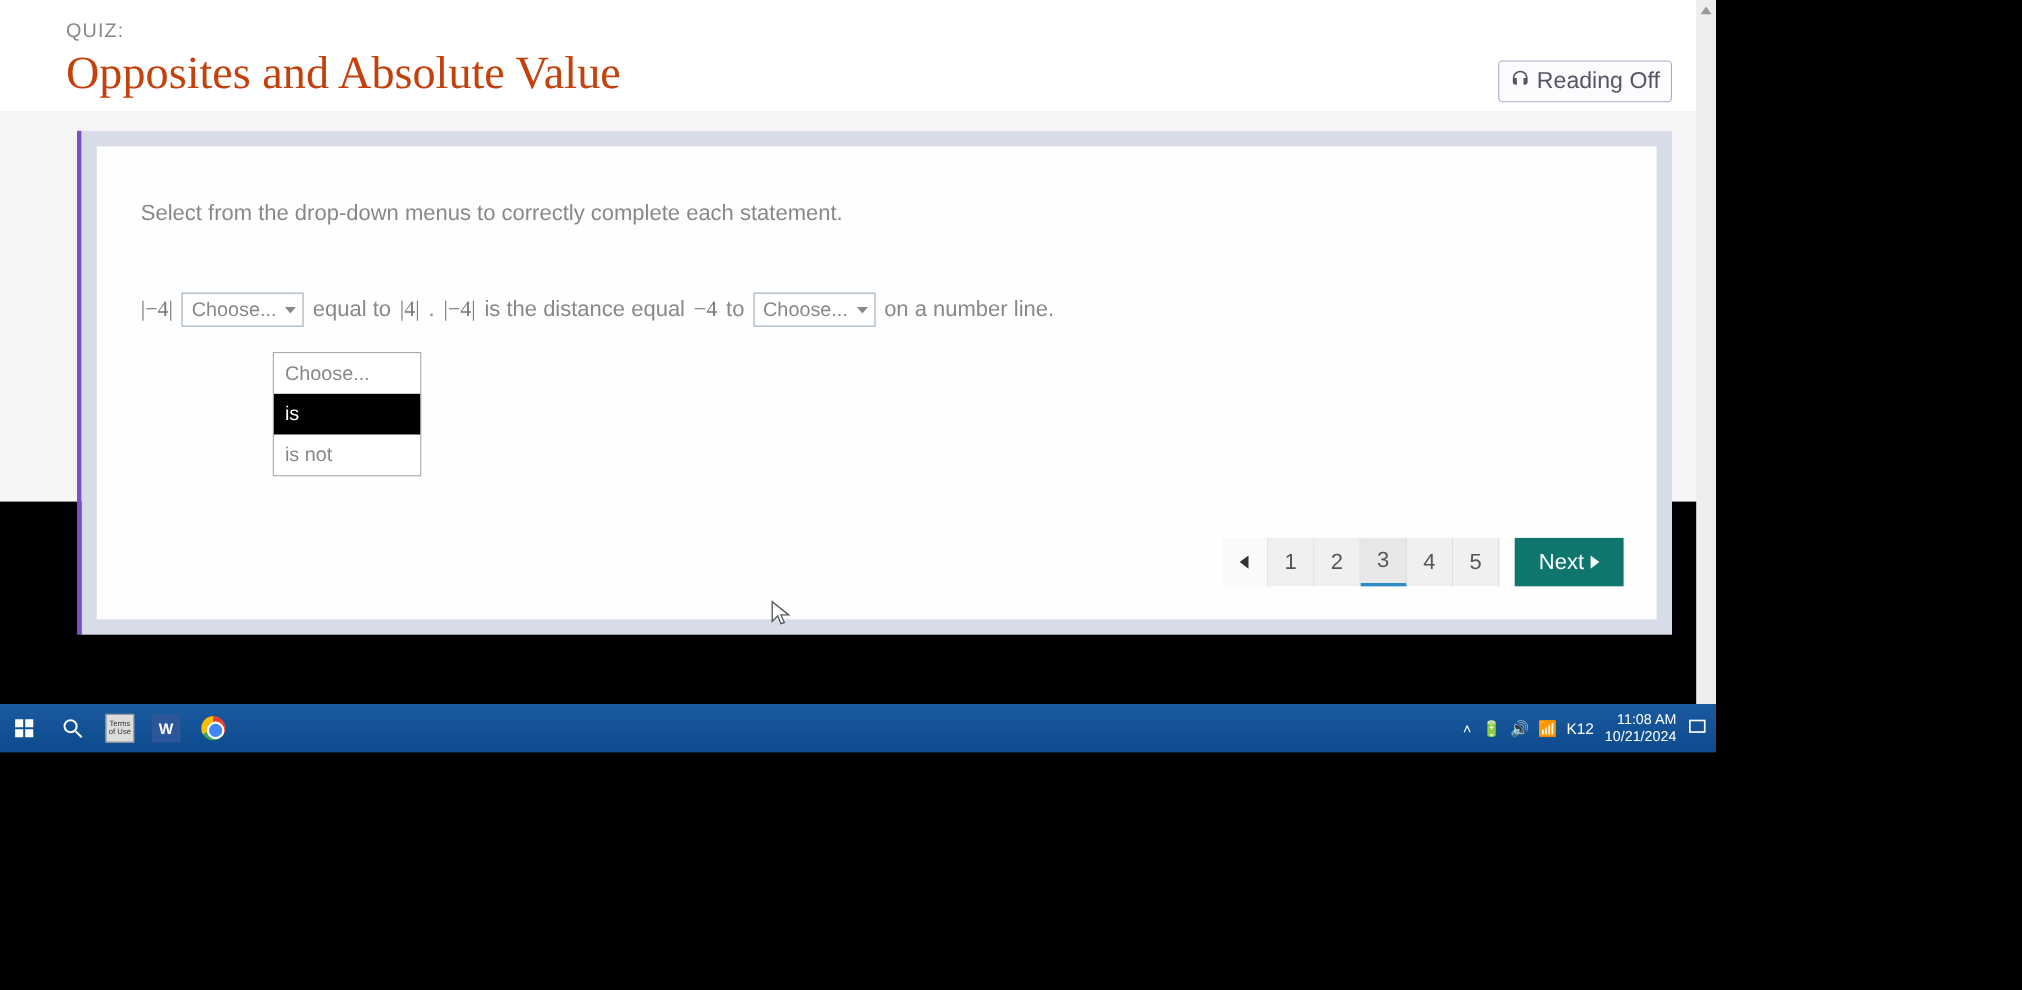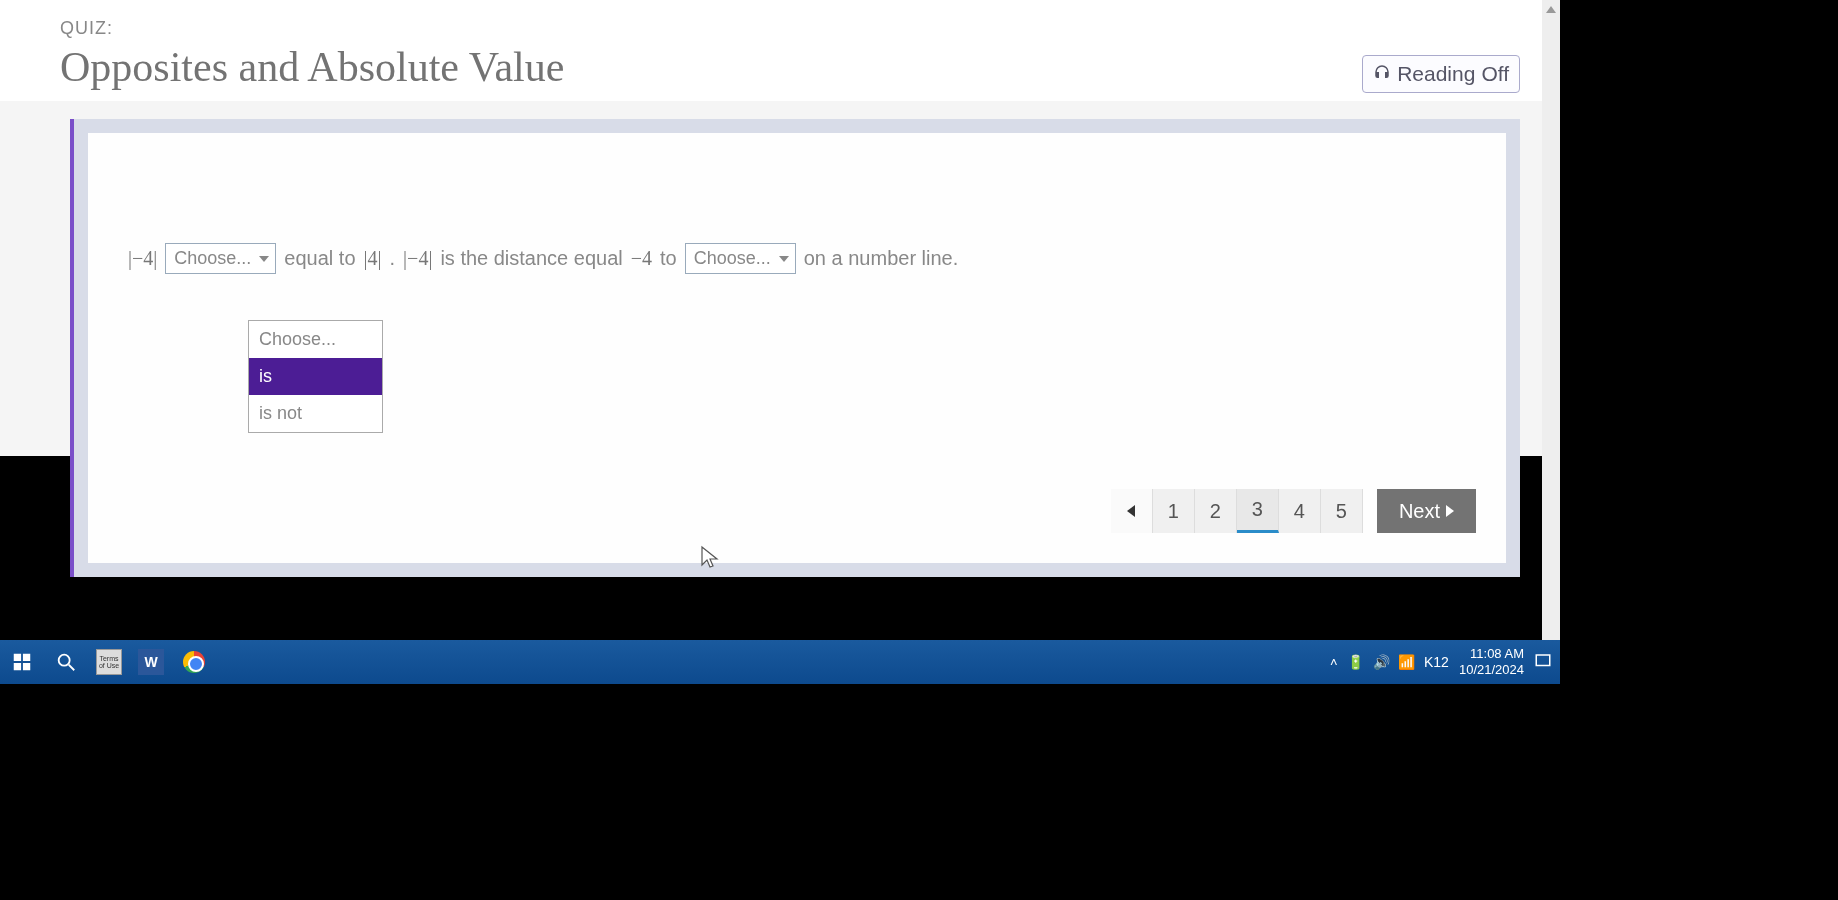--- a/index.html
+++ b/index.html
@@ -24,21 +24,21 @@
   background: #fff;
   position: relative;
 }
 .quiz-label {
   font-size: 18px;
   color: #888;
   letter-spacing: 1px;
 }
 .quiz-title {
   font-size: 42px;
-  color: #737373;
+  color: #c2410c;
   font-family: Georgia, 'Times New Roman', serif;
   margin-top: 4px;
 }
 .reading-toggle {
   position: absolute;
   top: 55px;
   right: 40px;
   border: 1px solid #aac;
   border-radius: 4px;
   padding: 6px 10px;
@@ -107,21 +107,21 @@
   width: 135px;
   border: 1px solid #aaa;
   background: #fff;
   font-size: 18px;
 }
 .dropdown-list .opt {
   padding: 8px 10px;
   color: #888;
 }
 .dropdown-list .opt.highlight {
-  background: #4c1d95;
+  background: #000000;
   color: #fff;
 }
 .pagination {
   position: absolute;
   bottom: 30px;
   right: 30px;
   display: flex;
   align-items: stretch;
   height: 44px;
 }
@@ -134,21 +134,21 @@
   color: #555;
   background: #f0f0f0;
   border-right: 1px solid #ddd;
 }
 .pag-btn.prev { background: #fafafa; }
 .pag-btn.current {
   background: #e8e8e8;
   border-bottom: 3px solid #2a8cc9;
 }
 .next-btn {
-  background: #737373;
+  background: #0f766e;
   color: #fff;
   padding: 0 22px;
   font-size: 20px;
   display: flex;
   align-items: center;
   gap: 6px;
   margin-left: 14px;
 }
 .next-btn .tri {
   width: 0; height: 0;
@@ -230,20 +230,21 @@
             <path fill="#556" d="M12 3a9 9 0 00-9 9v5a3 3 0 003 3h2v-8H5v-0a7 7 0 0114 0v0h-3v8h2a3 3 0 003-3v-5a9 9 0 00-9-9z"></path>
           </svg>
       </span>
       <span>Reading</span>
       <span>Off</span>
     </div>
   </div>
 
   <div class="content-outer">
     <div class="content-inner">
+      <div class="instruction">Select from the drop-down menus to correctly complete each statement.</div>
 
       <div class="statement">
         <span class="math">|−4|</span>
         <span class="dropdown">Choose...</span>
         <span>equal to</span>
         <span class="math">|4|</span>
         <span>.</span>
         <span class="math">|−4|</span>
         <span>is the distance equal</span>
         <span class="math">−4</span>

